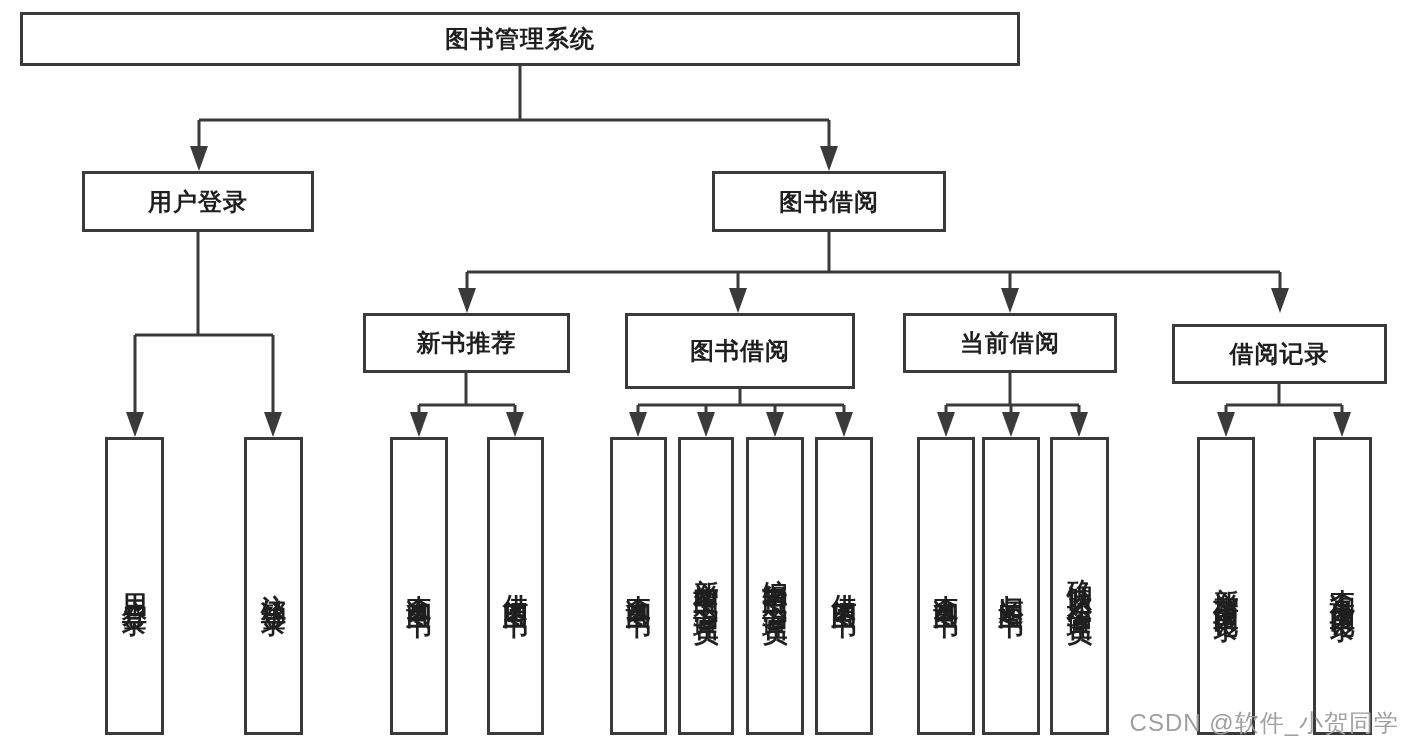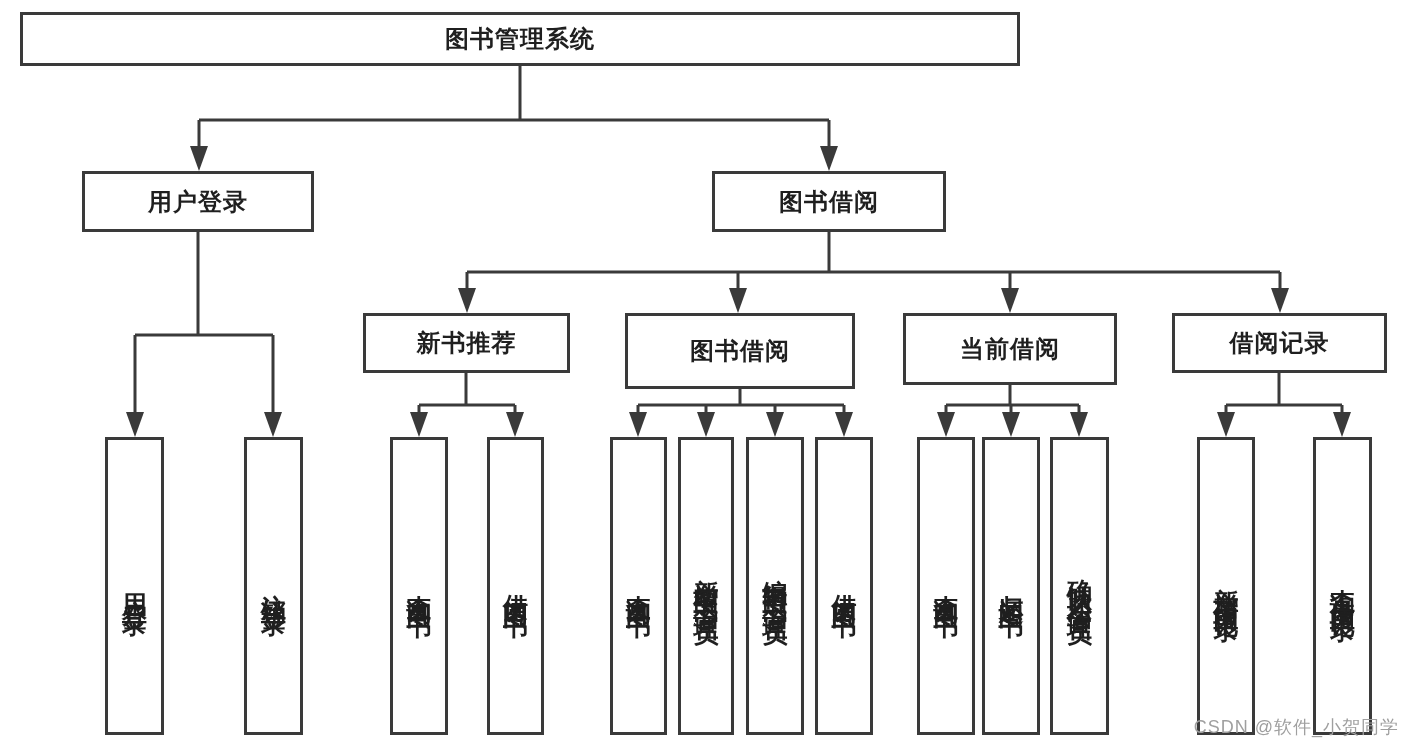--- a/index.html
+++ b/index.html
@@ -45,21 +45,21 @@
   }
   .leaf .vtext{
     writing-mode:vertical-rl;
     text-orientation:mixed;
     letter-spacing:6px;
     line-height:1;
   }
   .watermark{
     position:absolute;
     right:6px;bottom:8px;
-    font-size:18px;
+    font-size:24px;
     color:var(--wm);
     letter-spacing:1px;
     white-space:nowrap;
   }
 </style>
 </head>
 <body>
 
 <div class="stage">
 
@@ -95,22 +95,22 @@
       </g>
   </svg>
 
   <div class="node" style="left:20px;top:12px;width:1000px;height:54px">图书管理系统</div>
 
   <div class="node" style="left:82px;top:171px;width:232px;height:61px">用户登录</div>
   <div class="node" style="left:712px;top:171px;width:234px;height:61px">图书借阅</div>
 
   <div class="node" style="left:363px;top:313px;width:207px;height:60px">新书推荐</div>
   <div class="node" style="left:625px;top:313px;width:230px;height:76px">图书借阅</div>
-  <div class="node" style="left:903px;top:313px;width:214px;height:72px">当前借阅</div>
-  <div class="node" style="left:1172px;top:313px;width:215px;height:60px">借阅记录</div>
+  <div class="node" style="left:903px;top:313px;width:214px;height:60px">当前借阅</div>
+  <div class="node" style="left:1172px;top:324px;width:215px;height:60px">借阅记录</div>
 
   <div class="node leaf" style="left:105px;top:437px;width:59px;height:298px">
     <span class="vtext">用户登录</span>
   </div>
   <div class="node leaf" style="left:244px;top:437px;width:59px;height:298px">
     <span class="vtext">注销登录</span>
   </div>
 
   <div class="node leaf" style="left:390px;top:437px;width:58px;height:298px">
     <span class="vtext">查询图书</span>

